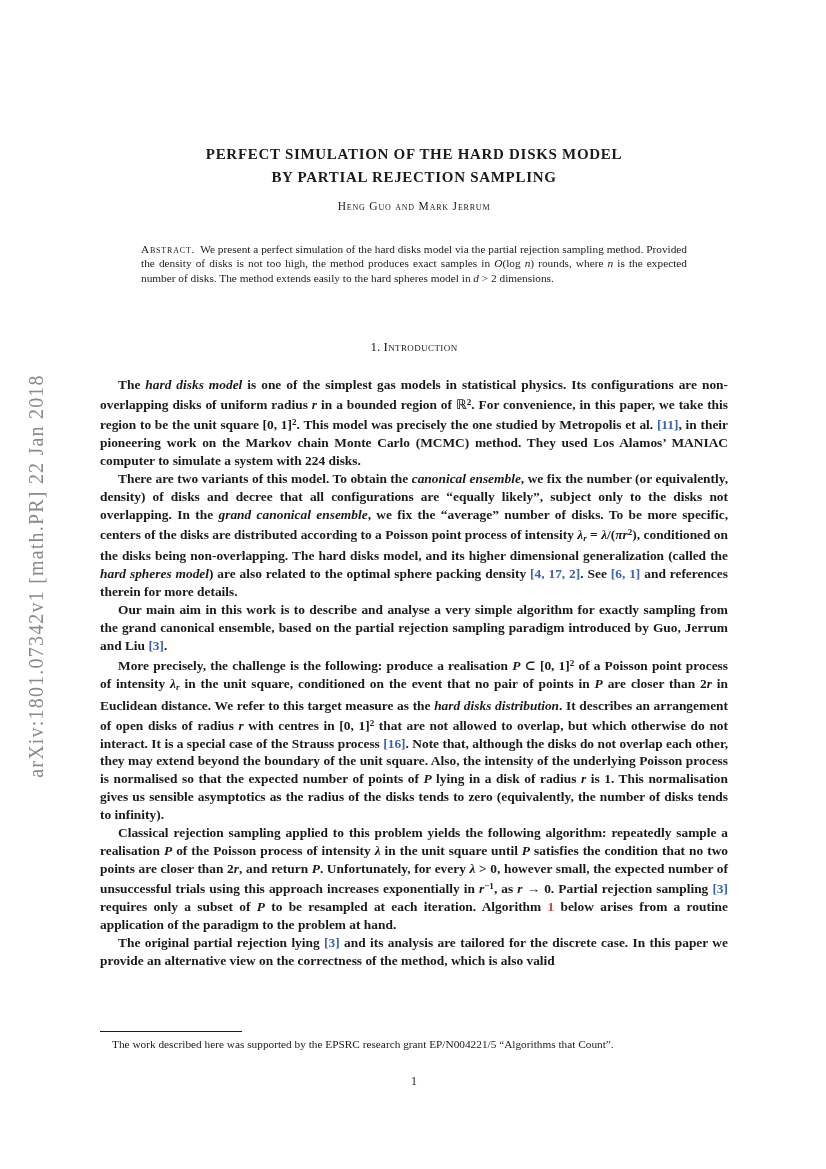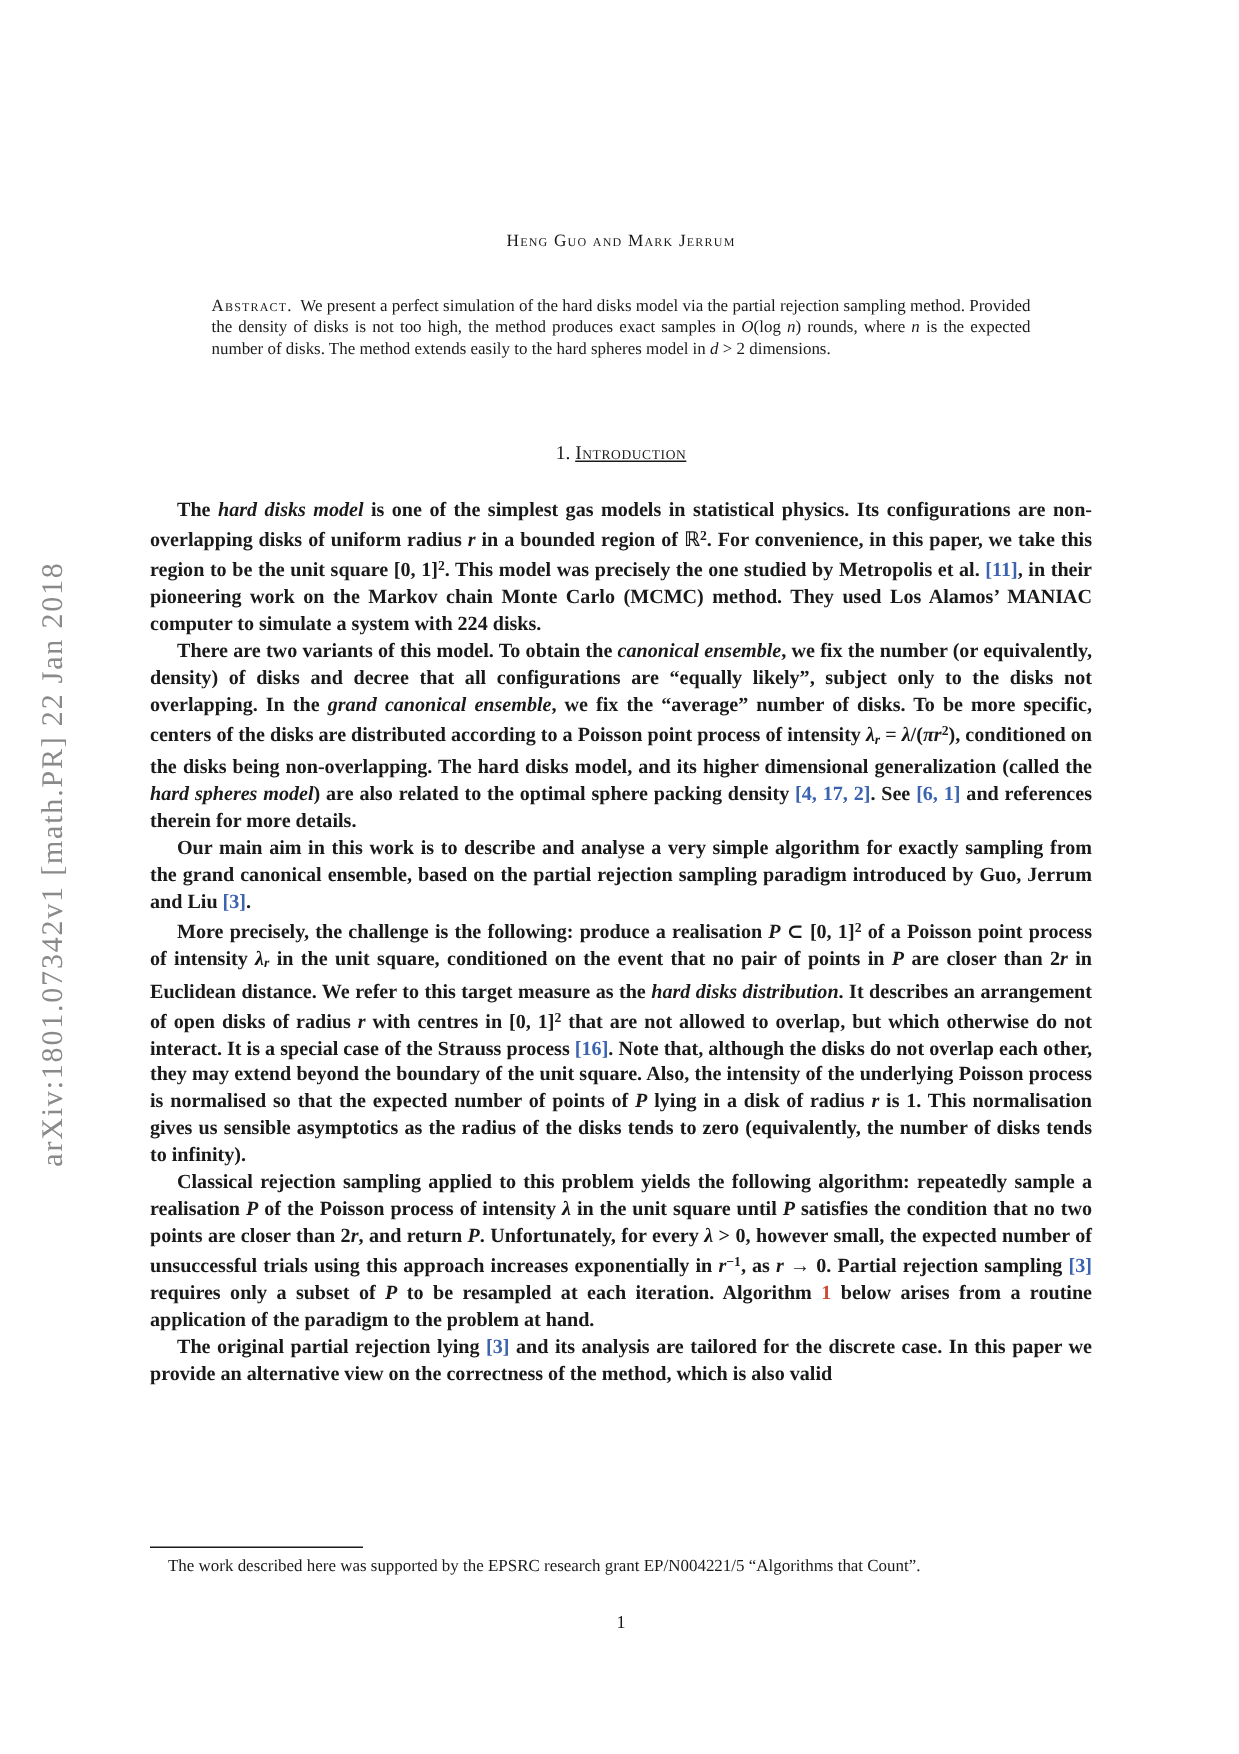--- a/index.html
+++ b/index.html
@@ -59,21 +59,21 @@
     font-variant: small-caps;
     letter-spacing: 0.8px;
     margin-right: 5px;
   }
 
   .section-heading {
     margin-top: 54px;
     text-align: center;
     font-size: 13px;
   }
-  .sc { font-variant: small-caps; letter-spacing: 0.4px; text-decoration: underline; }
+  .sc { font-variant: small-caps; letter-spacing: 0.4px; }
 
   .body-paragraphs {
     margin-top: 21px;
     font-size: 13.4px;
     line-height: 17.9px;
     text-align: justify;
   }
   .para { margin: 0; text-indent: 18px; font-weight: bold; }
 
   .run-n  { }
@@ -109,20 +109,24 @@
 </style>
 </head>
 <body>
 
 <div class="page">
 
   <div class="arxiv-stamp">arXiv:1801.07342v1  [math.PR]  22 Jan 2018</div>
 
   <div class="content">
 
+    <h1 class="title">
+      <span>PERFECT SIMULATION OF THE HARD DISKS MODEL</span><br>
+      <span>BY PARTIAL REJECTION SAMPLING</span>
+    </h1>
 
     <div class="authors">Heng Guo and Mark Jerrum</div>
 
     <div class="abstract">
       <span class="abstract-label">Abstract.</span><span><span class="run-n">We present a perfect simulation of the hard disks model via the partial rejection sampling method. Provided the density of disks is not too high, the method produces exact samples in </span><span class="run-m">O</span><span class="run-n">(log </span><span class="run-m">n</span><span class="run-n">) rounds, where </span><span class="run-m">n</span><span class="run-n"> is the expected number of disks. The method extends easily to the hard spheres model in </span><span class="run-m">d</span><span class="run-n"> &gt; 2 dimensions.</span></span>
     </div>
 
     <div class="section-heading">
       <span>1.</span>
       <span class="sc">Introduction</span>

